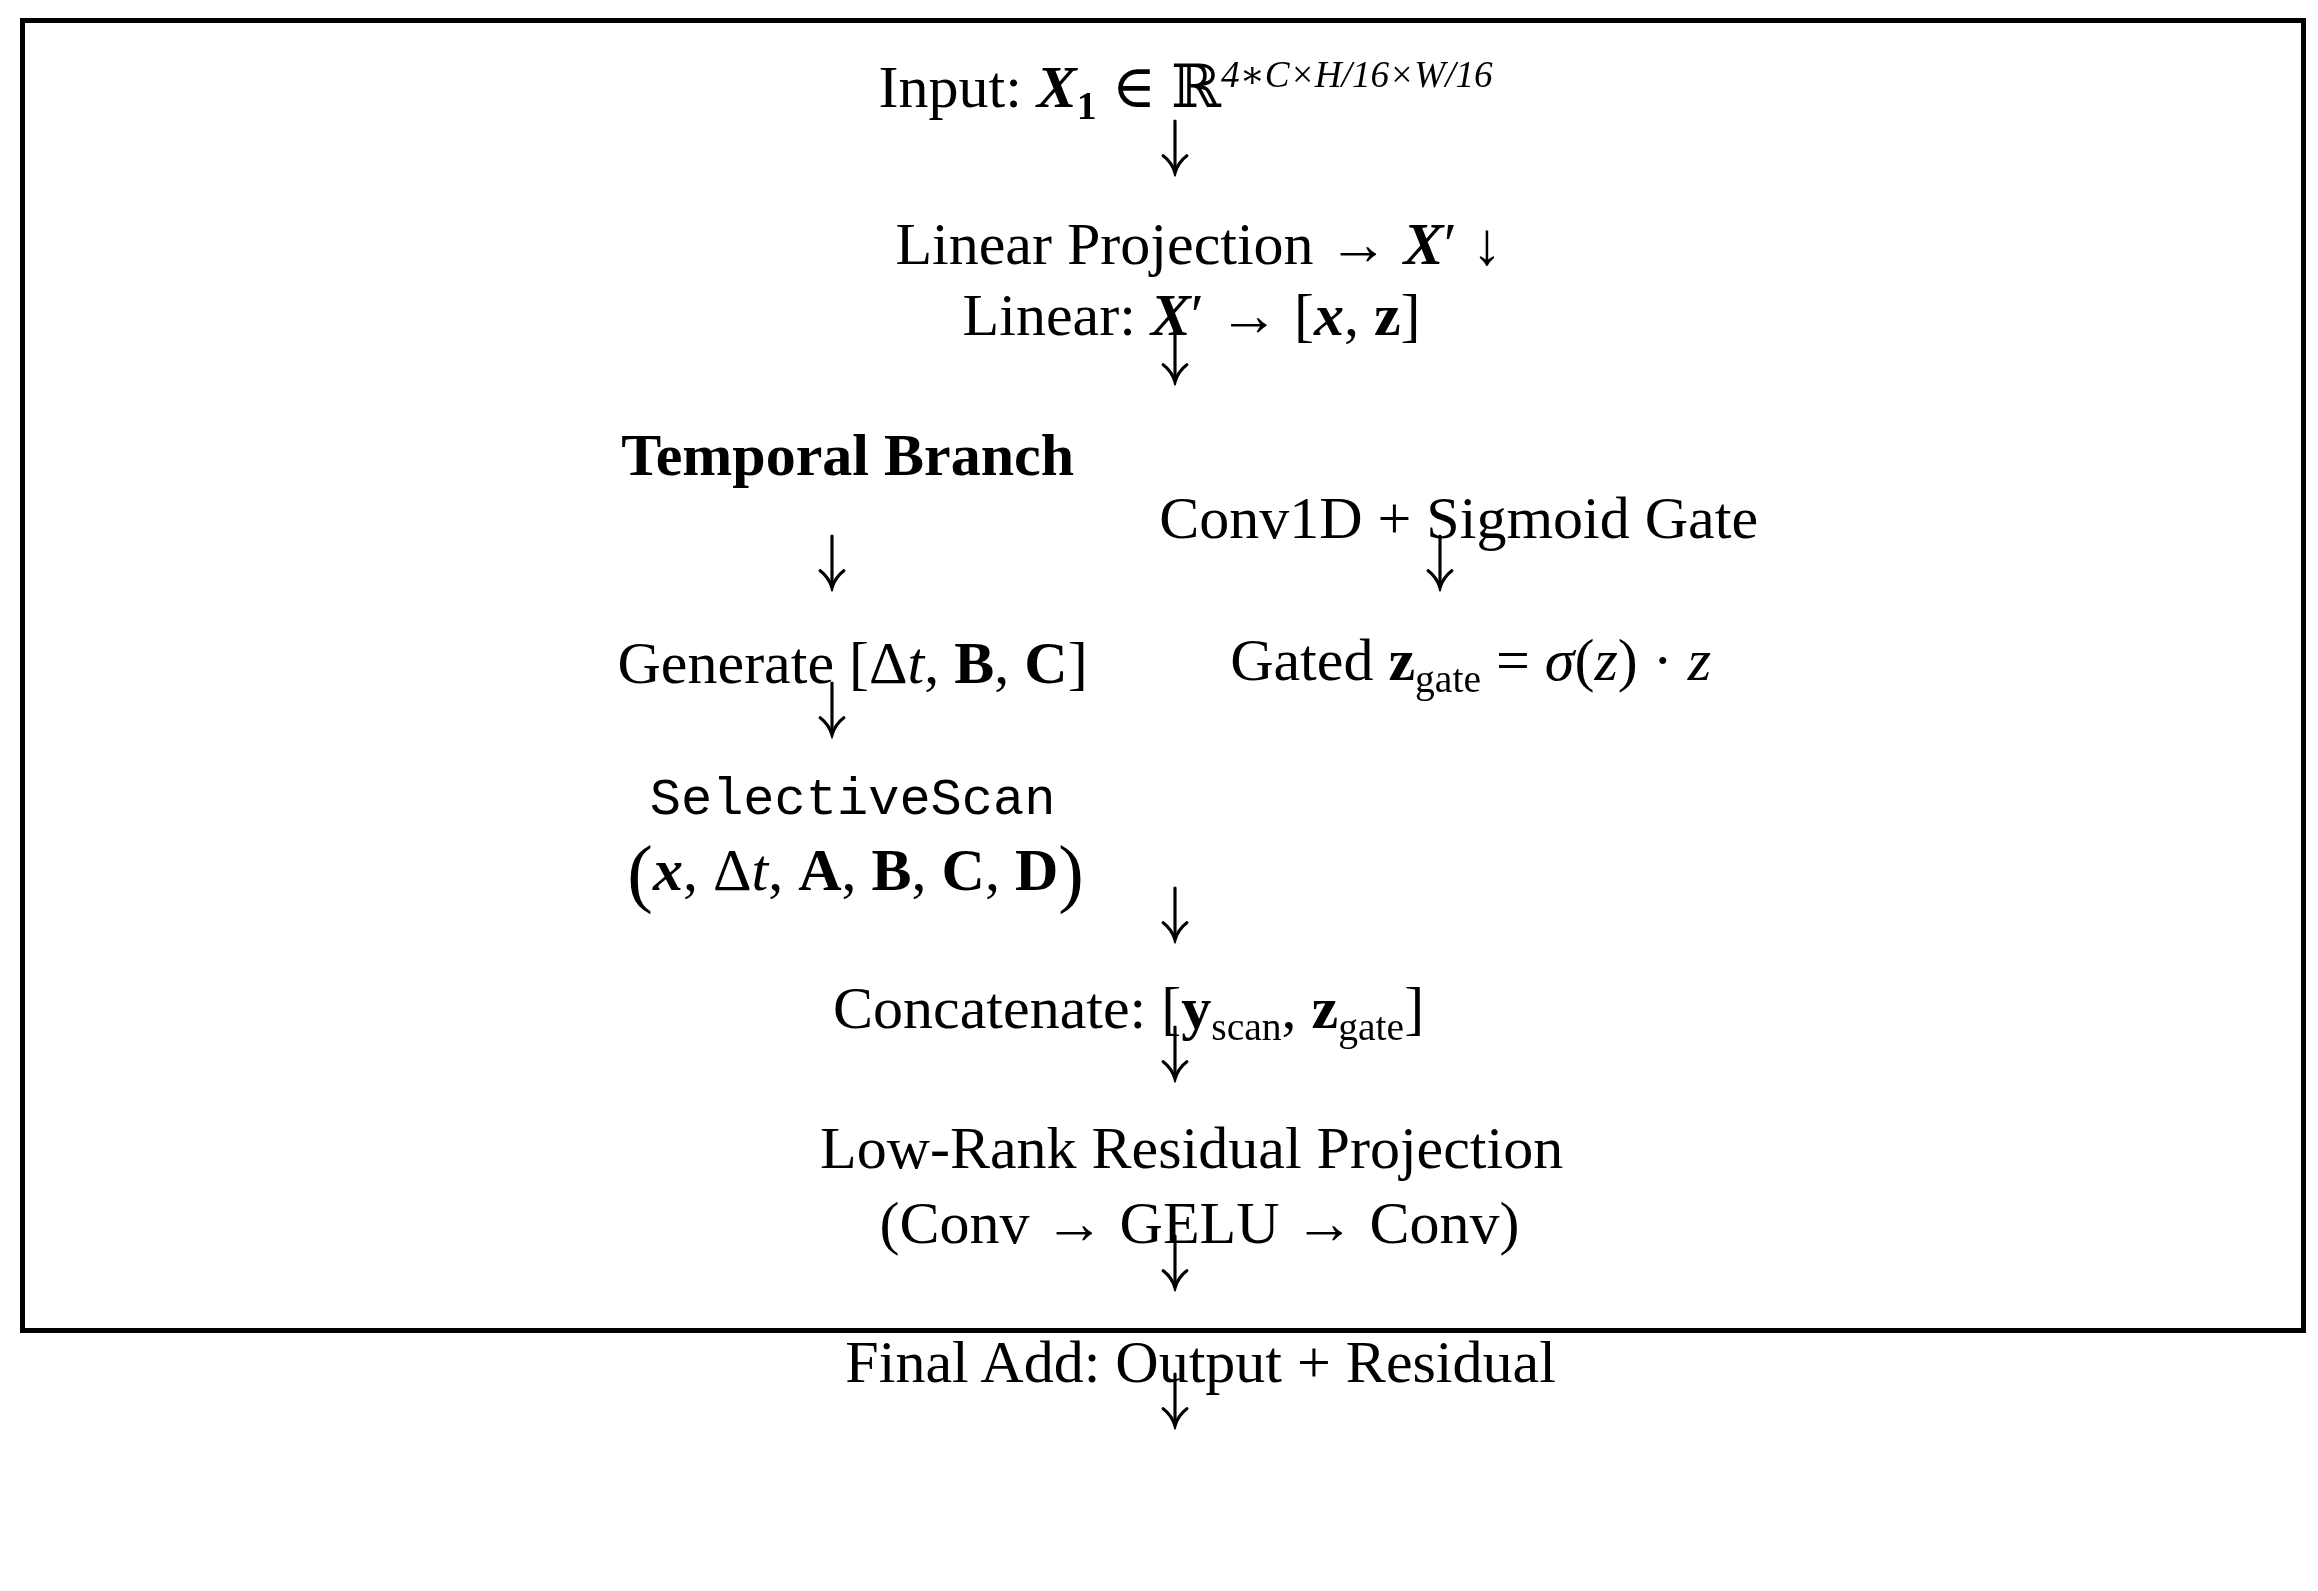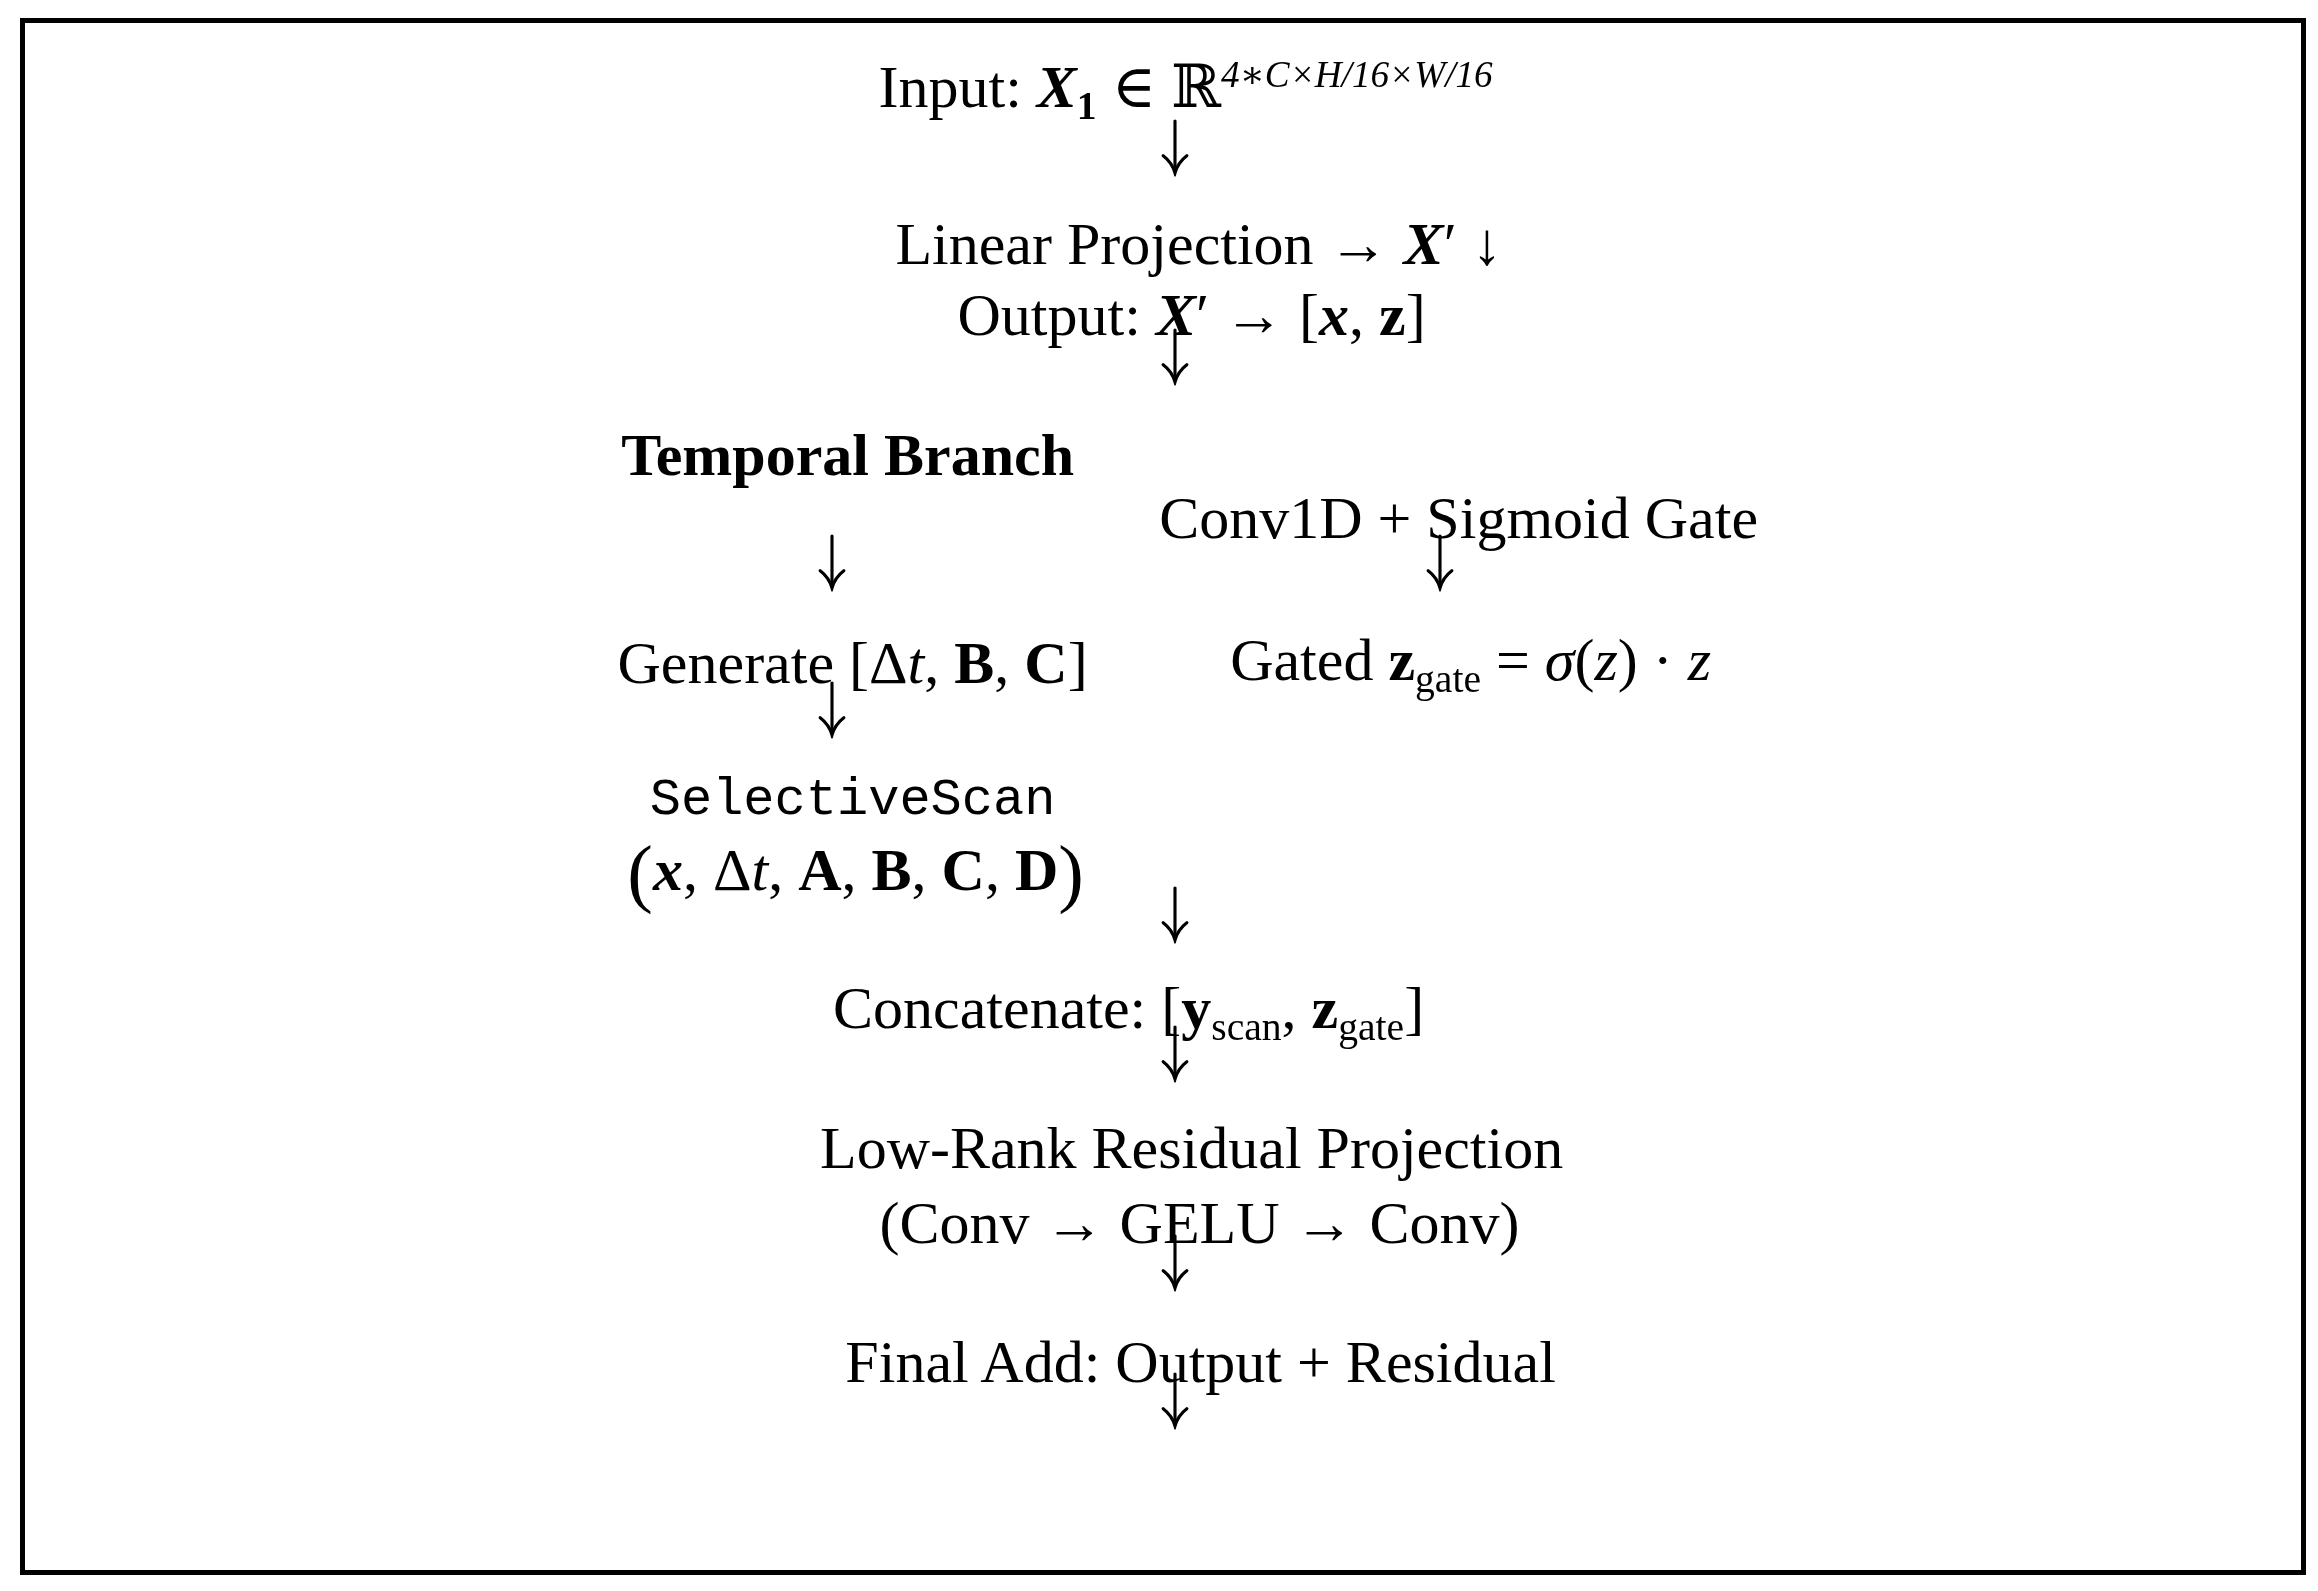--- a/index.html
+++ b/index.html
@@ -7,21 +7,21 @@
     width:2319px;height:1592px;
     background:#ffffff;
   }
   body{
     position:relative;
     font-family:"Liberation Serif","DejaVu Serif","DejaVu Sans",serif;
     font-size:60px;color:#000;
   }
   .frame{
     position:absolute;left:19.6px;top:18px;
-    width:2286px;height:1557px;
+    width:2286px;height:1315px;
     border:5.6px solid #000;box-sizing:border-box;
     background:#fff;
   }
   .row{
     position:absolute;
     transform:translate(-50%,-50%);
     white-space:nowrap;line-height:1.12;
   }
   .b{font-weight:bold}
   .i{font-style:italic}
@@ -48,21 +48,21 @@
   <svg class="arrow" style="left:1150px;top:125px" width="31" height="57" viewBox="0 0 44 82">
     <path d="M22 2 L22 73"></path>
       <path d="M5 52 C13 58 19 66 22 77 C25 66 31 58 39 52"></path>
   </svg>
 
   <div class="row" style="left:1174px;top:222px">
     <span>Linear Projection </span><span>→ </span><span class="bi">X</span><span>′</span><span> ↓</span>
   </div>
 
   <div class="row" style="left:1167px;top:293px">
-    <span>Output: </span><span class="bi">X</span><span>′</span><span> → [</span><span class="bi">x</span><span>, </span><span class="b">z</span><span>]</span>
+    <span>Linear: </span><span class="bi">X</span><span>′</span><span> → [</span><span class="bi">x</span><span>, </span><span class="b">z</span><span>]</span>
   </div>
 
   <svg class="arrow" style="left:1150px;top:334px" width="31" height="57" viewBox="0 0 44 82">
     <path d="M22 2 L22 73"></path>
       <path d="M5 52 C13 58 19 66 22 77 C25 66 31 58 39 52"></path>
   </svg>
 
   <div class="row b" style="left:823px;top:433px">Temporal Branch</div>
 
   <div class="row" style="left:1434px;top:496px">Conv1D + Sigmoid Gate</div>

